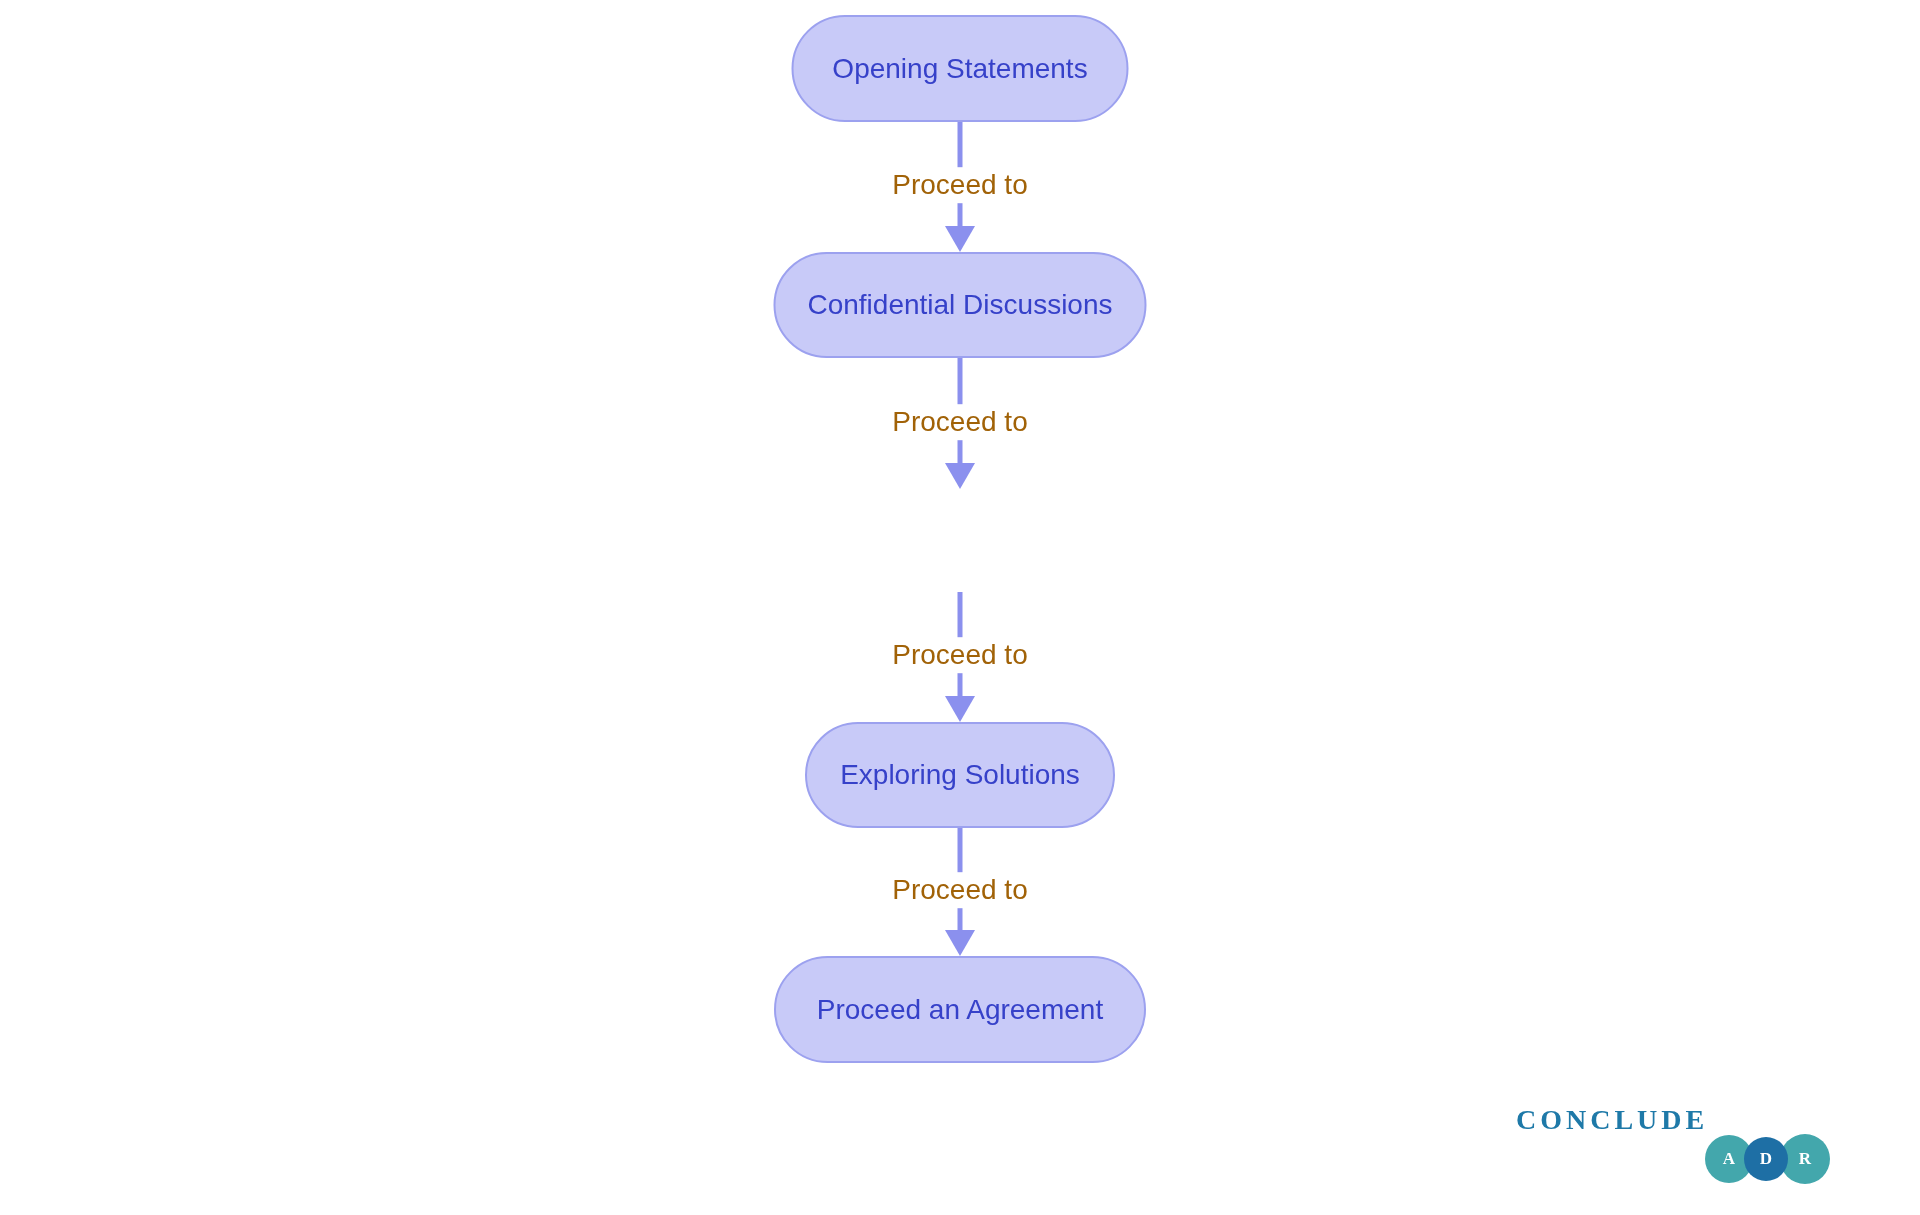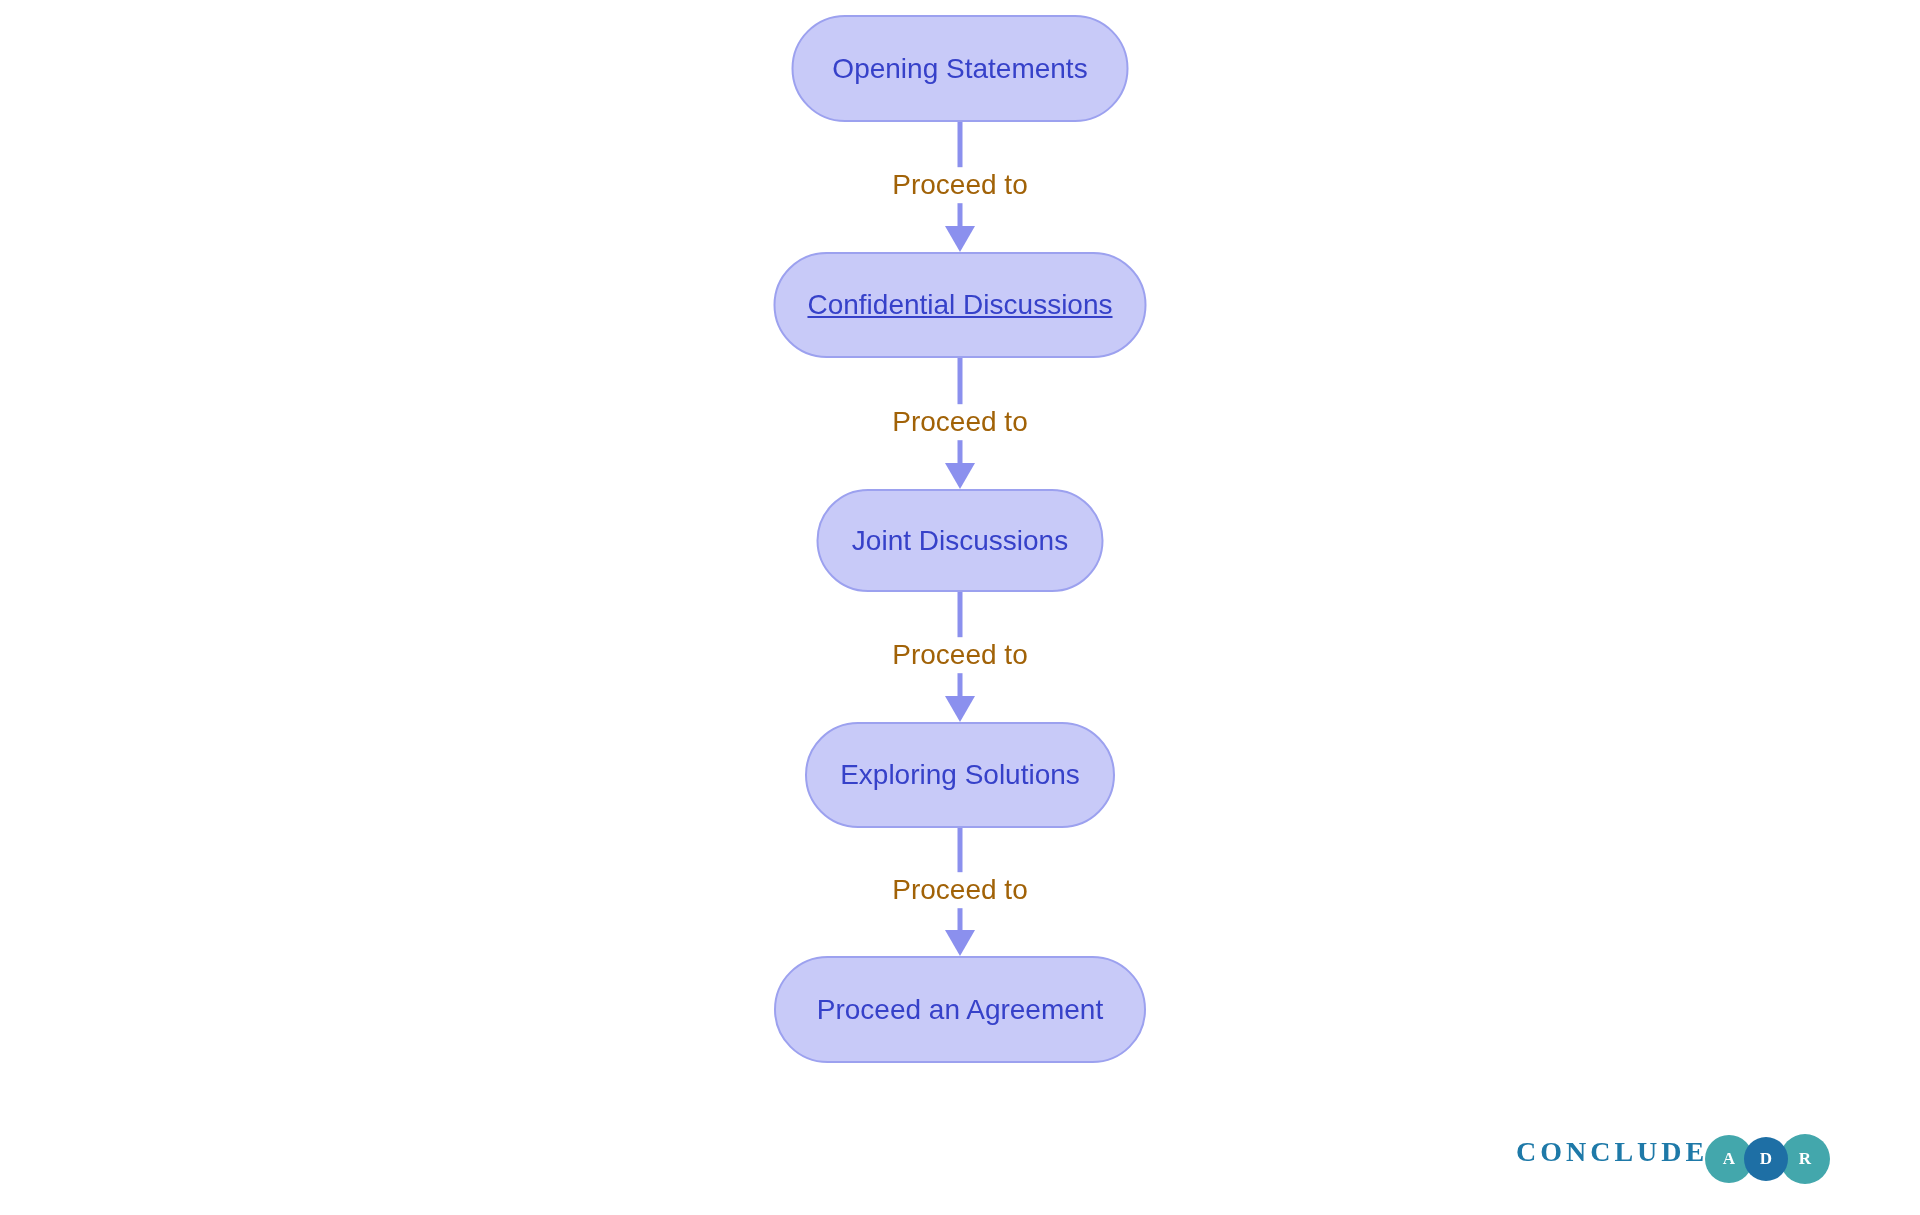--- a/index.html
+++ b/index.html
@@ -22,21 +22,21 @@
     border-radius: 56px;
     display: flex;
     align-items: center;
     justify-content: center;
     color: #3641c9;
     font-size: 28px;
     white-space: nowrap;
     box-sizing: border-box;
   }
   .n1 { top: 15px;  width: 337px; height: 107px; }
-  .n2 { top: 252px; width: 373px; height: 106px; text-decoration: underline; }
+  .n2 { top: 252px; width: 373px; height: 106px; }
   .n3 { top: 489px; width: 287px; height: 103px; }
   .n4 { top: 722px; width: 310px; height: 106px; }
   .n5 { top: 956px; width: 372px; height: 107px; }
 
   
   .connector {
     position: absolute;
     left: 960px;
     transform: translateX(-50%);
     width: 220px;
@@ -74,21 +74,21 @@
     padding: 2px 8px;
     color: #a16207;
     font-size: 28px;
     white-space: nowrap;
   }
 
   
   .wordmark {
     position: absolute;
     left: 1516px;
-    top: 1136px;
+    top: 1104px;
     font-family: "Liberation Serif", "DejaVu Serif", serif;
     font-weight: bold;
     font-size: 28px;
     letter-spacing: 4px;
     color: #1e79a8;
   }
   .badge {
     position: absolute;
     border-radius: 50%;
     display: flex;
@@ -121,23 +121,20 @@
   <div class="node n2">
     <span>Confidential Discussions</span>
   </div>
 
   <div class="connector c2">
     <div class="line"></div>
     <div class="arrowhead"></div>
     <div class="label">Proceed to</div>
   </div>
 
-  <div class="node n3">
-    <span>Joint Discussions</span>
-  </div>
 
   <div class="connector c3">
     <div class="line"></div>
     <div class="arrowhead"></div>
     <div class="label">Proceed to</div>
   </div>
 
   <div class="node n4">
     <span>Exploring Solutions</span>
   </div>

